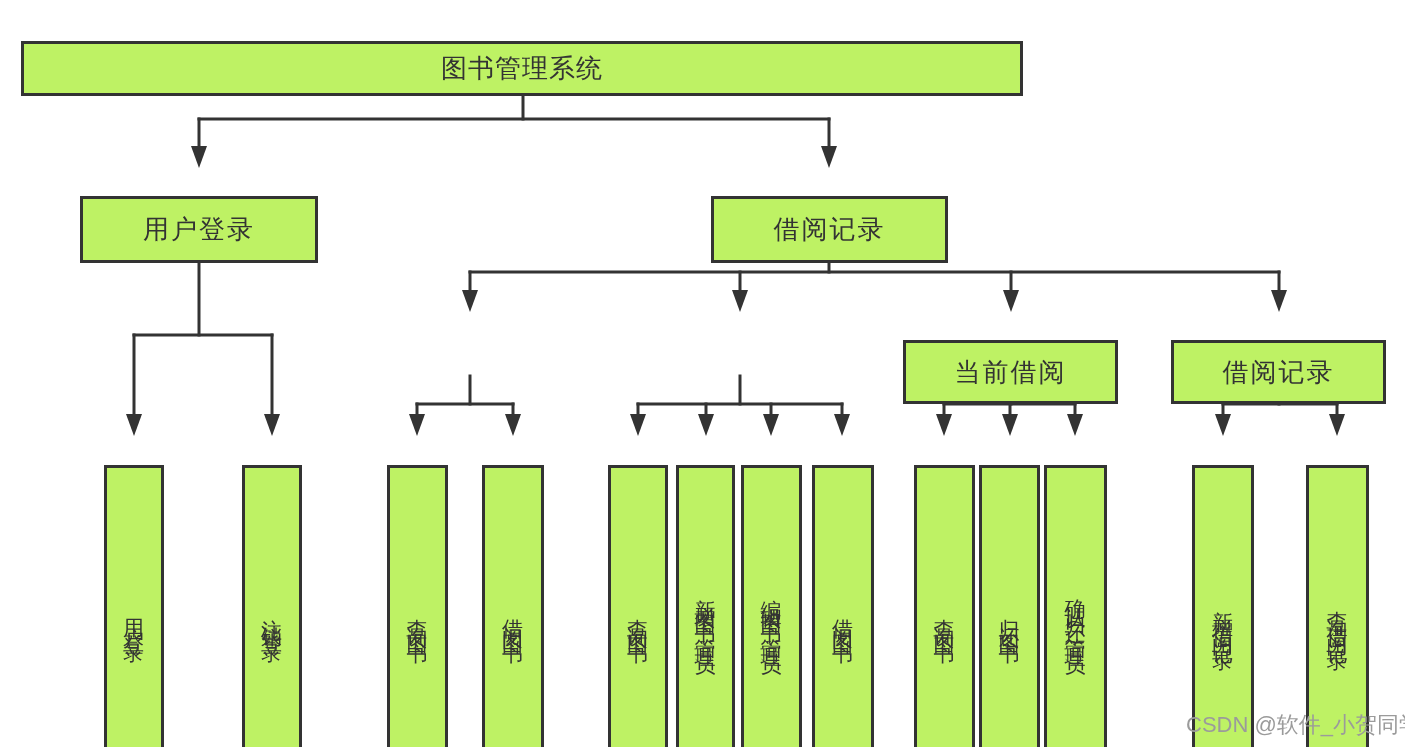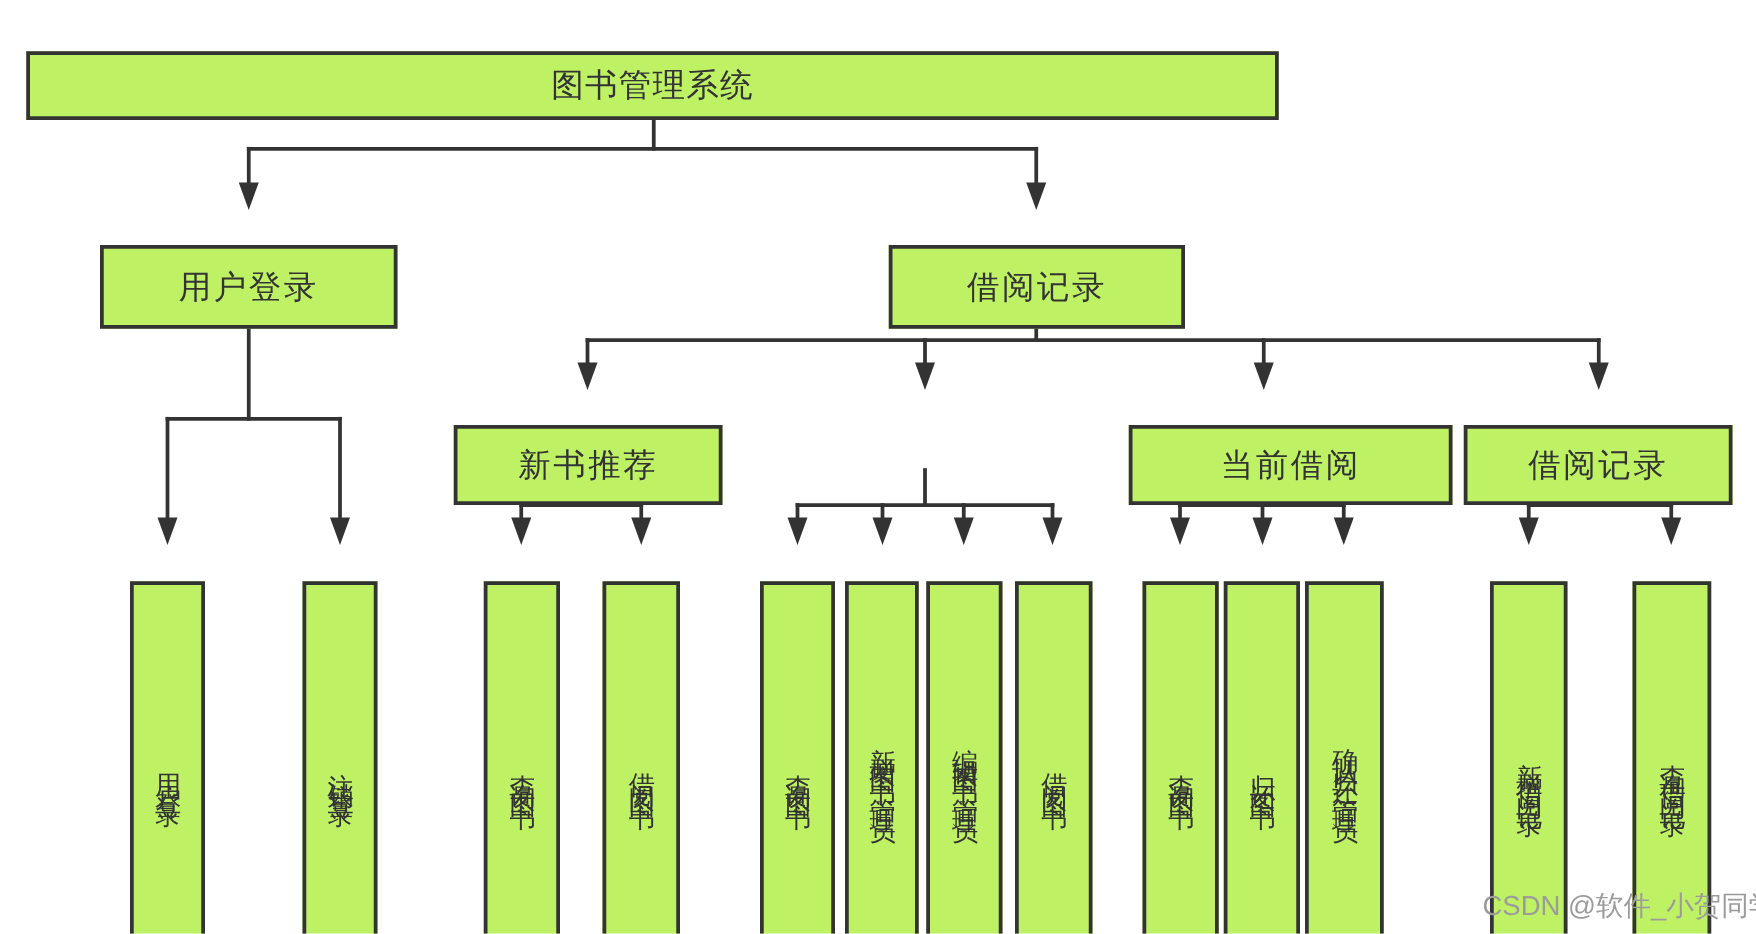--- a/index.html
+++ b/index.html
@@ -132,24 +132,21 @@
     <span>图书管理系统</span>
   </div>
 
   <div class="node node-branch" style="left:80px;top:168px;width:238px;height:67px;">
     <span>用户登录</span>
   </div>
   <div class="node node-branch" style="left:711px;top:168px;width:237px;height:67px;">
     <span>借阅记录</span>
   </div>
 
-  <div class="node node-branch" style="left:363px;top:312px;width:215px;height:64px;">
-    <span>新书推荐</span>
-  </div>
-  <div class="node node-branch" style="left:903px;top:312px;width:259px;height:64px;">
+  <div class="node node-branch" style="left:903px;top:312px;width:215px;height:64px;">
     <span>当前借阅</span>
   </div>
   <div class="node node-branch" style="left:1171px;top:312px;width:215px;height:64px;">
     <span>借阅记录</span>
   </div>
 
   <div class="node node-leaf" style="left:104px;top:437px;width:60px;height:298px;">
     <span class="vtext">用户登录</span>
   </div>
   <div class="node node-leaf" style="left:242px;top:437px;width:60px;height:298px;">

